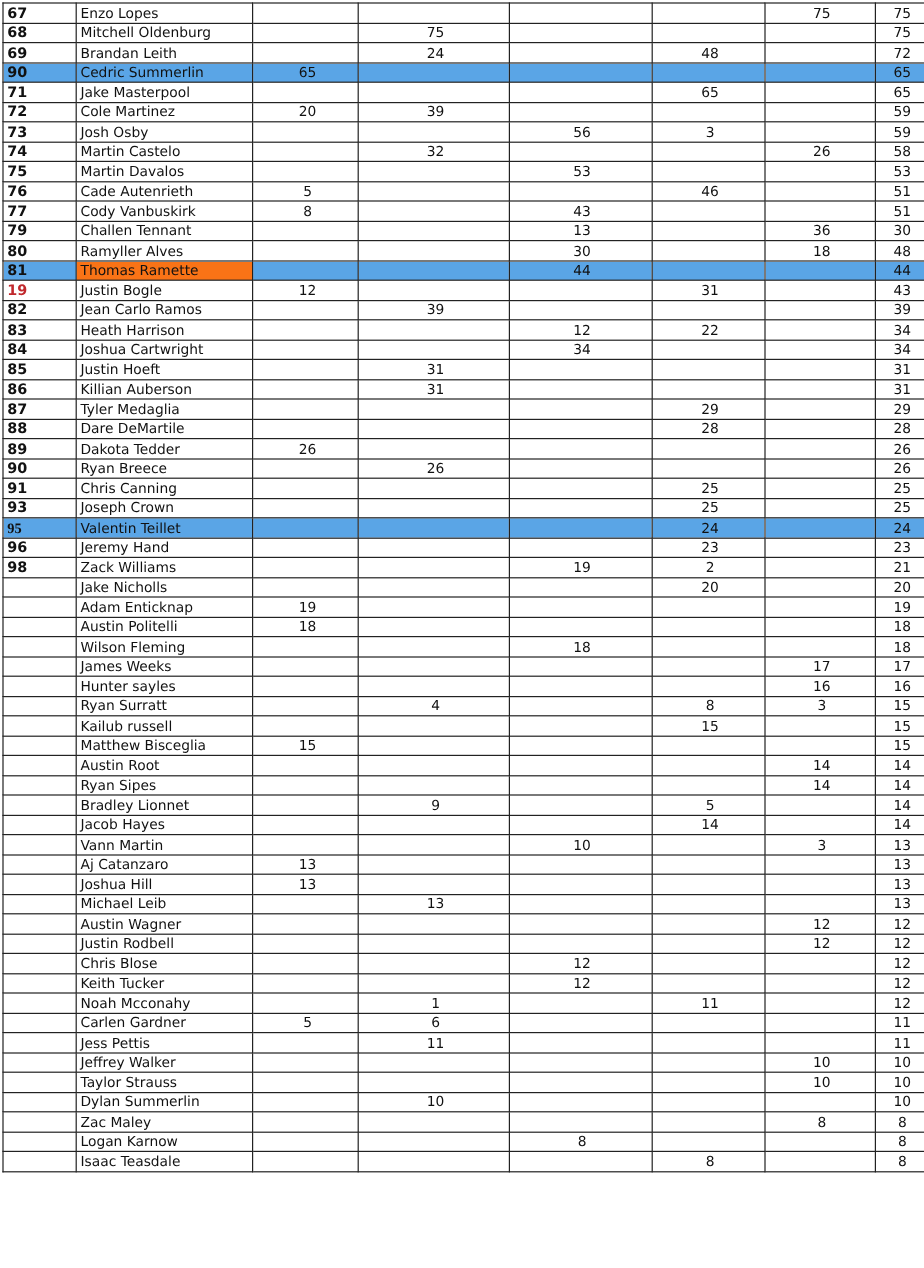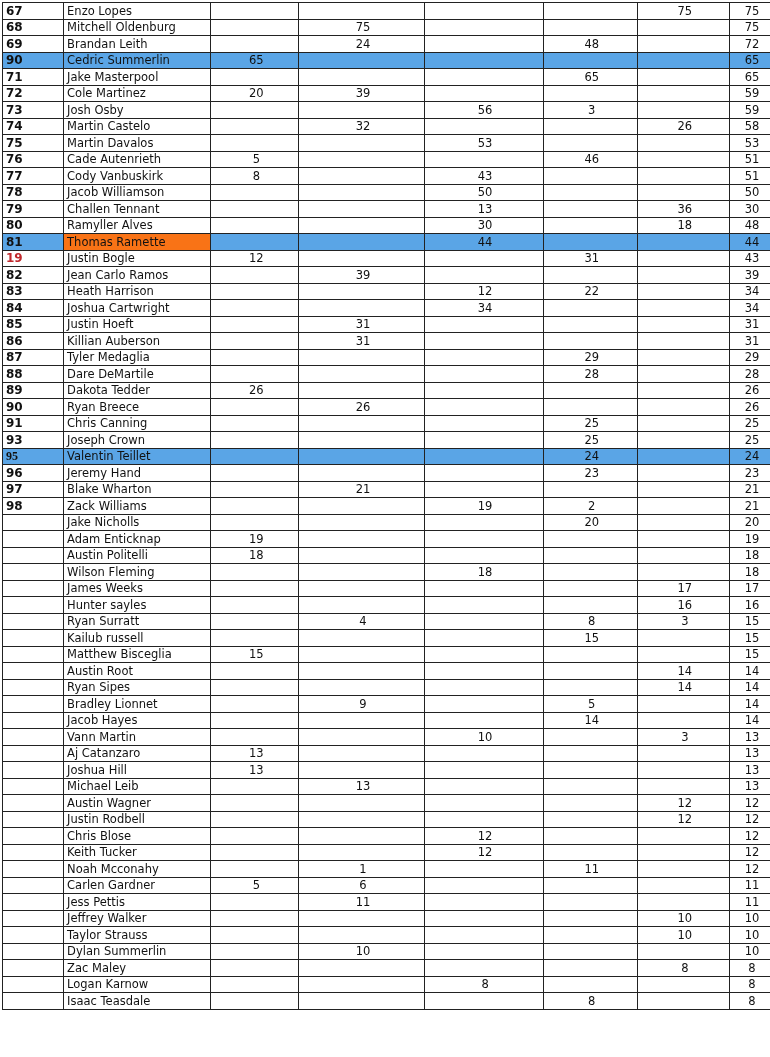--- a/index.html
+++ b/index.html
@@ -148,30 +148,20 @@
     <td class="rank">77</td>
     <td class="name">Cody Vanbuskirk</td>
     <td class="num">8</td>
     <td class="num"></td>
     <td class="num">43</td>
     <td class="num"></td>
     <td class="num"></td>
     <td class="total">51</td>
   </tr>
       <tr>
-    <td class="rank">78</td>
-    <td class="name">Jacob Williamson</td>
-    <td class="num"></td>
-    <td class="num"></td>
-    <td class="num">50</td>
-    <td class="num"></td>
-    <td class="num"></td>
-    <td class="total">50</td>
-  </tr>
-      <tr>
     <td class="rank">79</td>
     <td class="name">Challen Tennant</td>
     <td class="num"></td>
     <td class="num"></td>
     <td class="num">13</td>
     <td class="num"></td>
     <td class="num">36</td>
     <td class="total">30</td>
   </tr>
       <tr>
@@ -326,30 +316,20 @@
   </tr>
       <tr>
     <td class="rank">96</td>
     <td class="name">Jeremy Hand</td>
     <td class="num"></td>
     <td class="num"></td>
     <td class="num"></td>
     <td class="num">23</td>
     <td class="num"></td>
     <td class="total">23</td>
-  </tr>
-      <tr>
-    <td class="rank">97</td>
-    <td class="name">Blake Wharton</td>
-    <td class="num"></td>
-    <td class="num">21</td>
-    <td class="num"></td>
-    <td class="num"></td>
-    <td class="num"></td>
-    <td class="total">21</td>
   </tr>
       <tr>
     <td class="rank">98</td>
     <td class="name">Zack Williams</td>
     <td class="num"></td>
     <td class="num"></td>
     <td class="num">19</td>
     <td class="num">2</td>
     <td class="num"></td>
     <td class="total">21</td>

